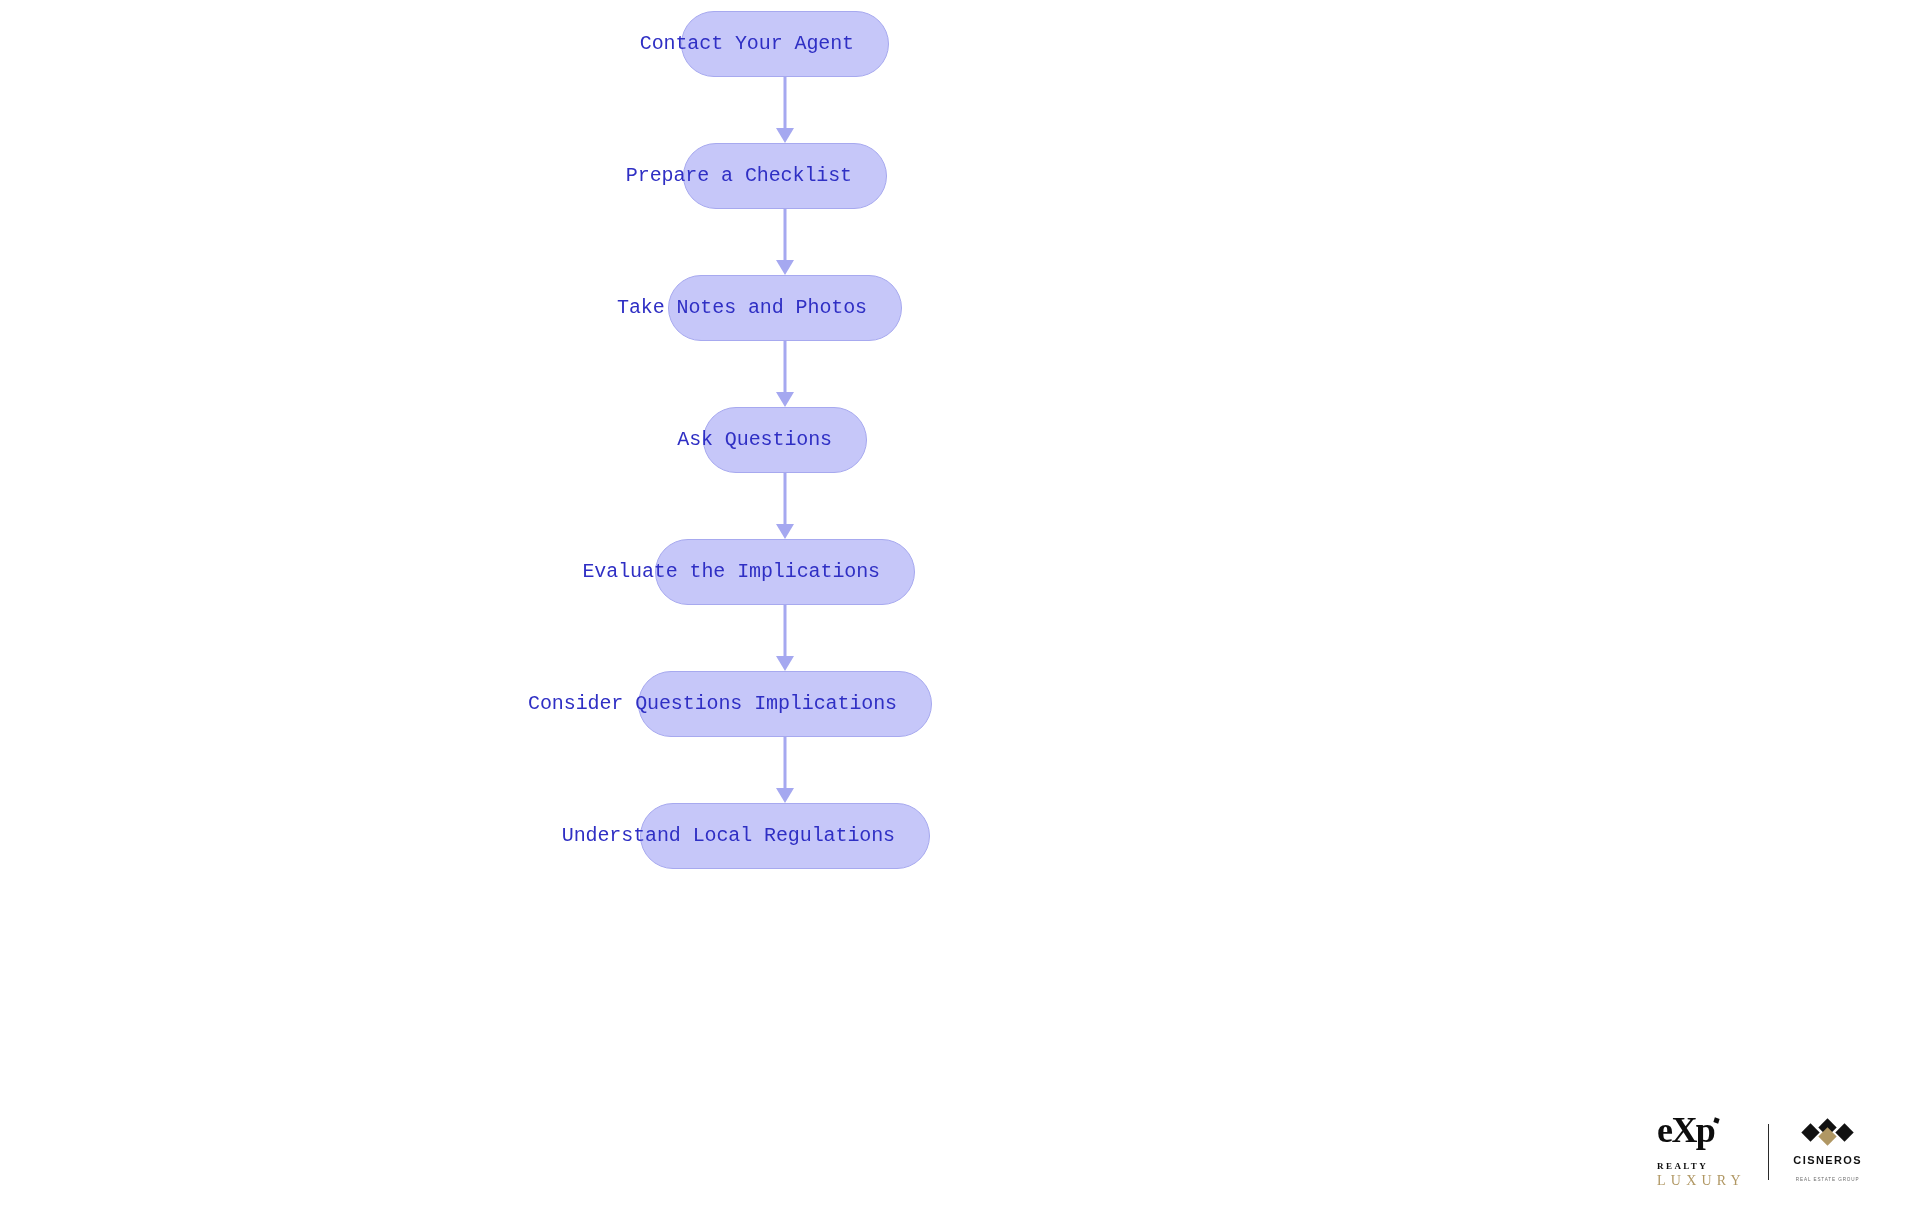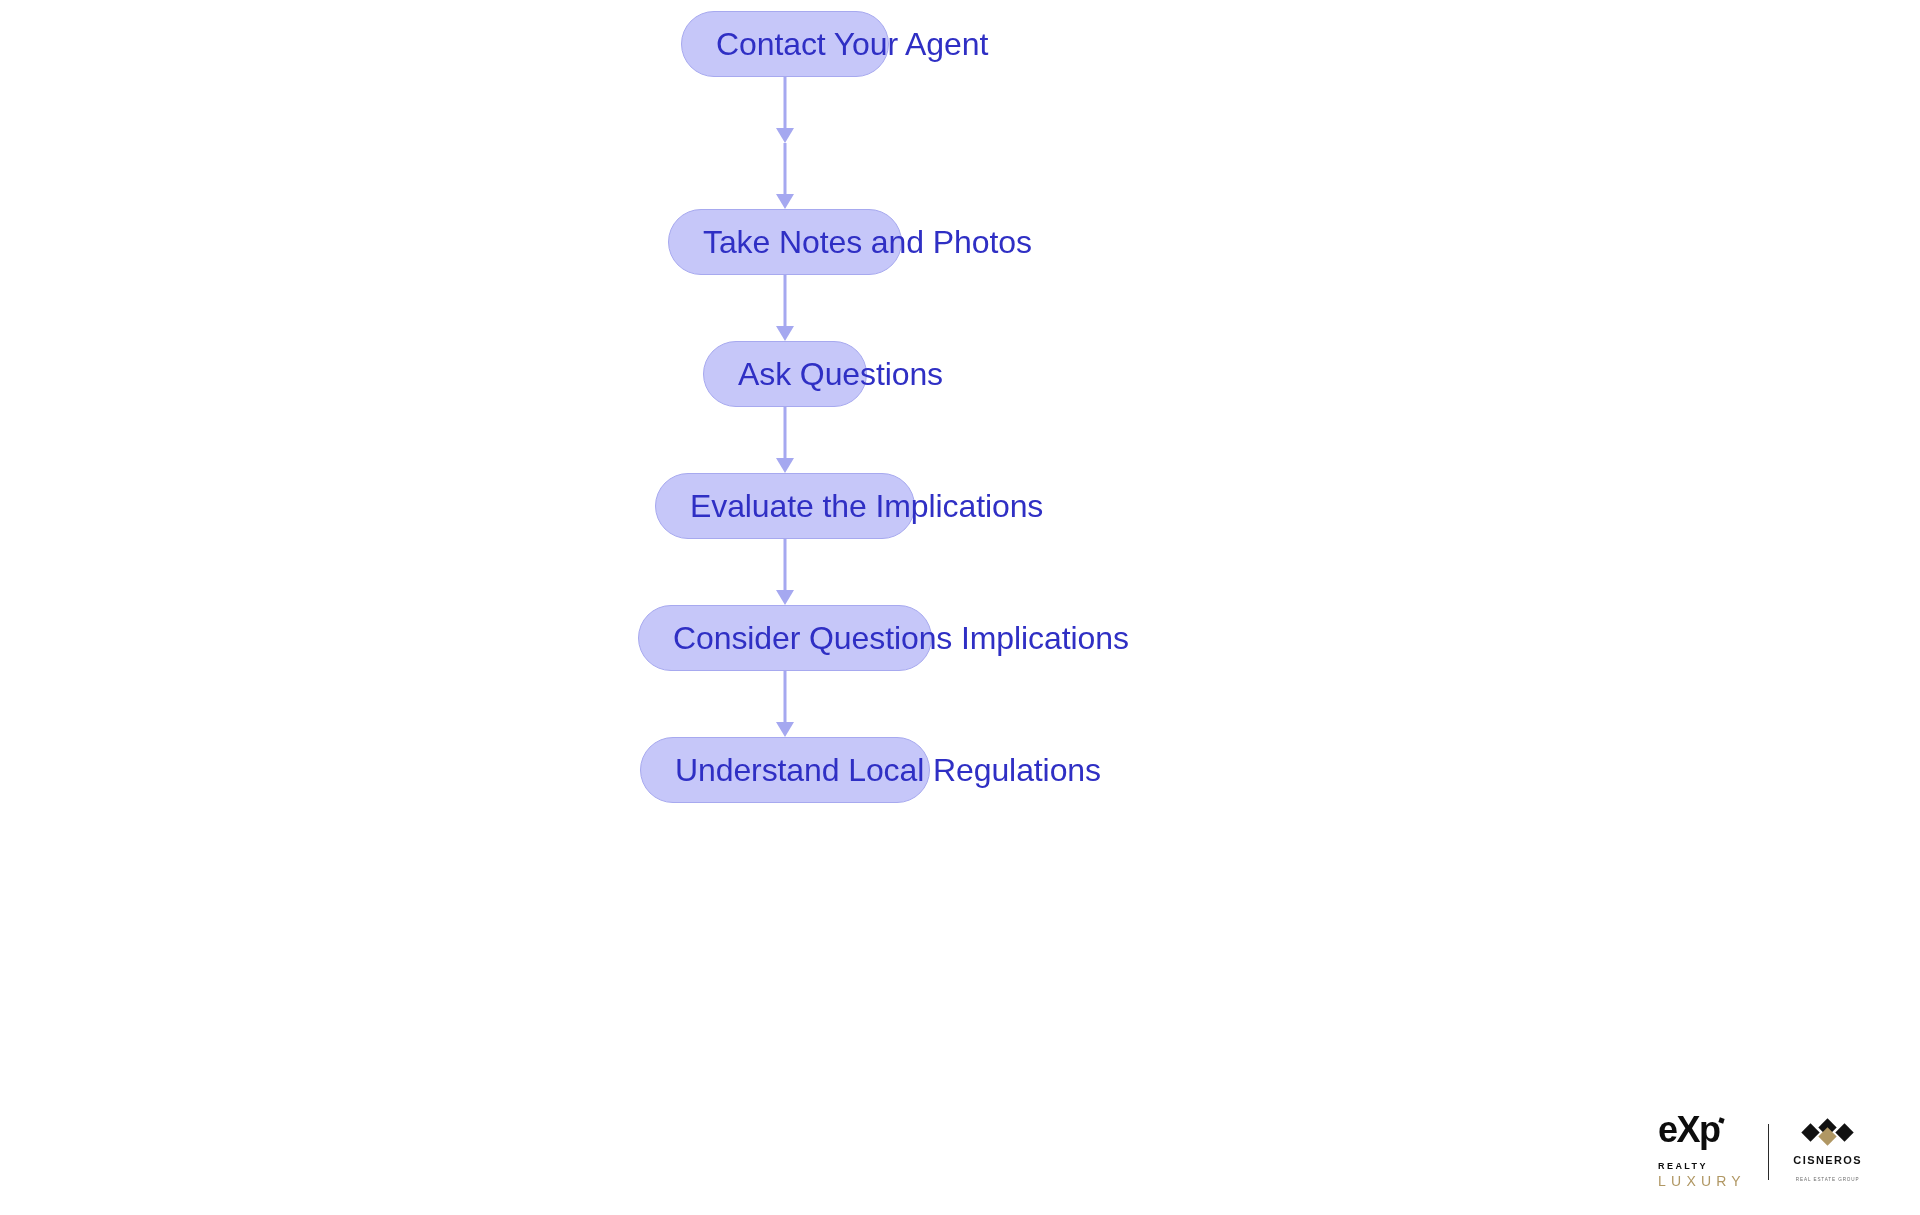--- a/index.html
+++ b/index.html
@@ -34,33 +34,34 @@
     top: 0;
     width: 1570px;
     display: flex;
     flex-direction: column;
     align-items: center;
   }
 
   .node {
     display: flex;
     align-items: center;
-    justify-content: flex-start;
+    justify-content: flex-end;
     background: #c6c7f9;
     border: 1.6px solid #a7a9ef;
     border-radius: 999px;
     color: #2f2fc4;
-    font-size: 32px;
+    font-size: 20px;
     font-weight: 400;
     letter-spacing: -0.1px;
     line-height: 1;
     white-space: nowrap;
     padding: 0 34px;
     height: 66px;
     min-width: 160px;
+    font-family: Liberation Mono, monospace;
   }
 
   .connector {
     position: relative;
     width: 24px;
     height: 66px;
     flex: none;
   }
   .connector .stem {
     position: absolute;
@@ -102,20 +103,21 @@
     height: 62px;
   }
 
   .logo-exp {
     display: flex;
     flex-direction: column;
     align-items: flex-start;
     justify-content: center;
     padding-right: 22px;
     height: 62px;
+    font-family: Liberation Serif, serif;
   }
 
   .exp-word {
     position: relative;
     font-size: 36px;
     font-weight: 700;
     color: #0d0d0d;
     line-height: 0.86;
     letter-spacing: -1.6px;
   }
@@ -204,20 +206,23 @@
 
       <div class="node n0">
         <span>Contact Your Agent</span>
       </div>
 
       <div class="connector">
         <span class="stem"></span>
         <span class="head"></span>
       </div>
 
+      <div class="node n1">
+        <span>Prepare a Checklist</span>
+      </div>
 
       <div class="connector">
         <span class="stem"></span>
         <span class="head"></span>
       </div>
 
       <div class="node n2">
         <span>Take Notes and Photos</span>
       </div>
 

